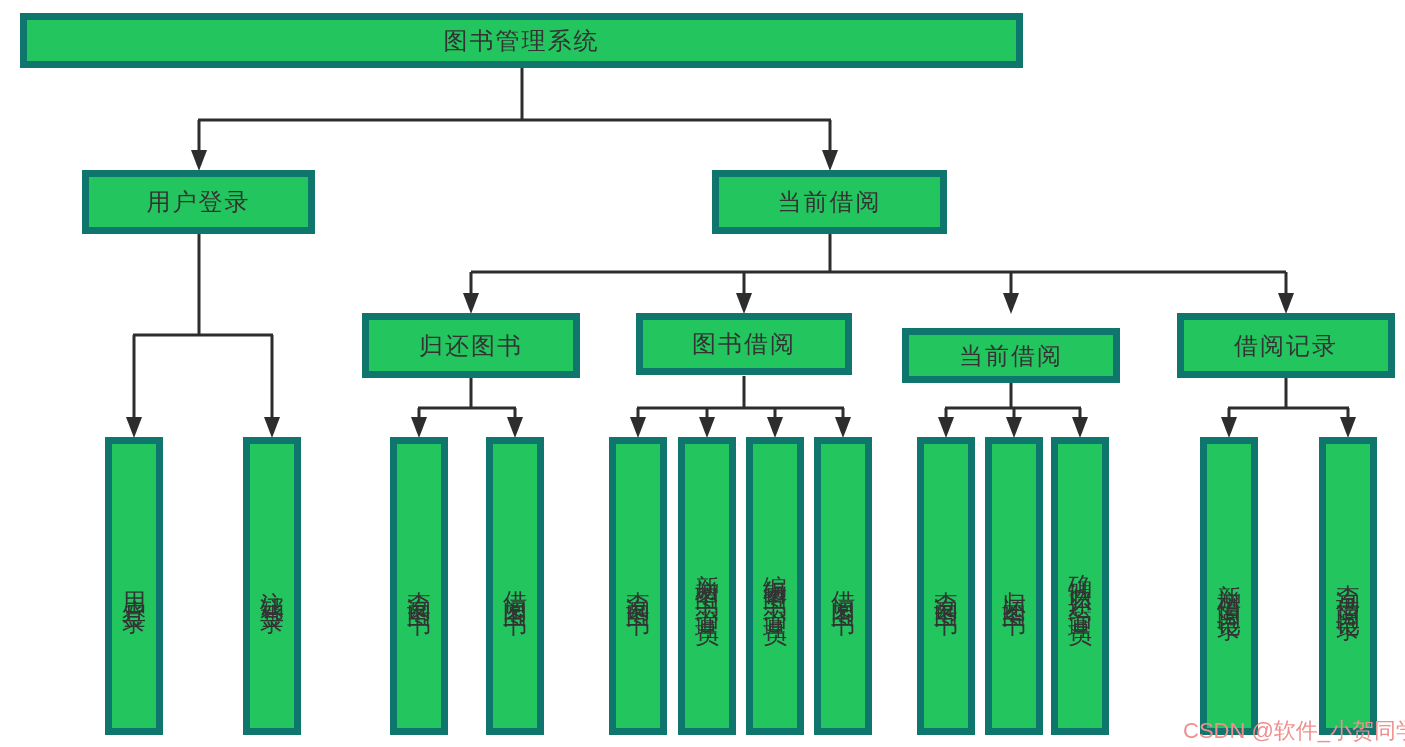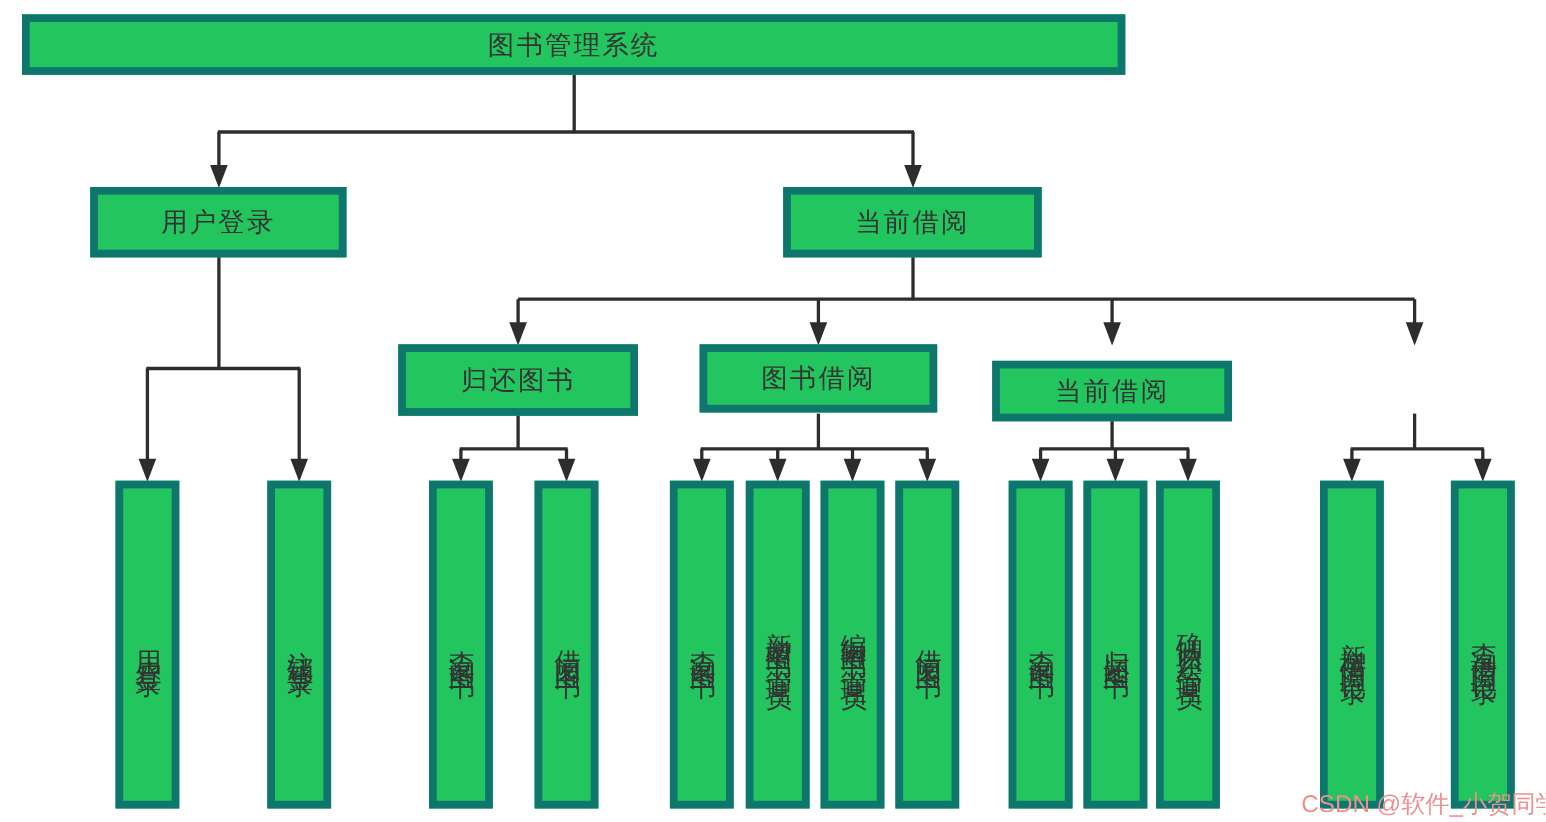--- a/index.html
+++ b/index.html
@@ -166,20 +166,23 @@
 
   <div class="box n-l3a">
     <span class="h-label">归还图书</span>
   </div>
   <div class="box n-l3b">
     <span class="h-label">图书借阅</span>
   </div>
   <div class="box n-l3c">
     <span class="h-label">当前借阅</span>
   </div>
+  <div class="box n-l3d">
+    <span class="h-label">借阅记录</span>
+  </div>
 
   <div class="box leaf lf01">
     <span class="v-label">用户登录</span>
   </div>
   <div class="box leaf lf02">
     <span class="v-label">注销登录</span>
   </div>
   <div class="box leaf lf03">
     <span class="v-label">查询图书</span>
   </div>

